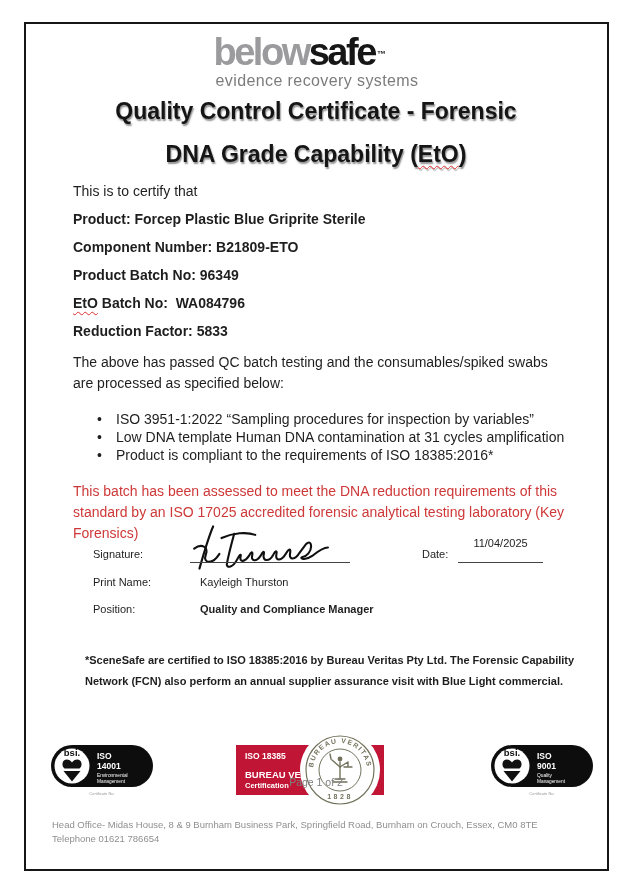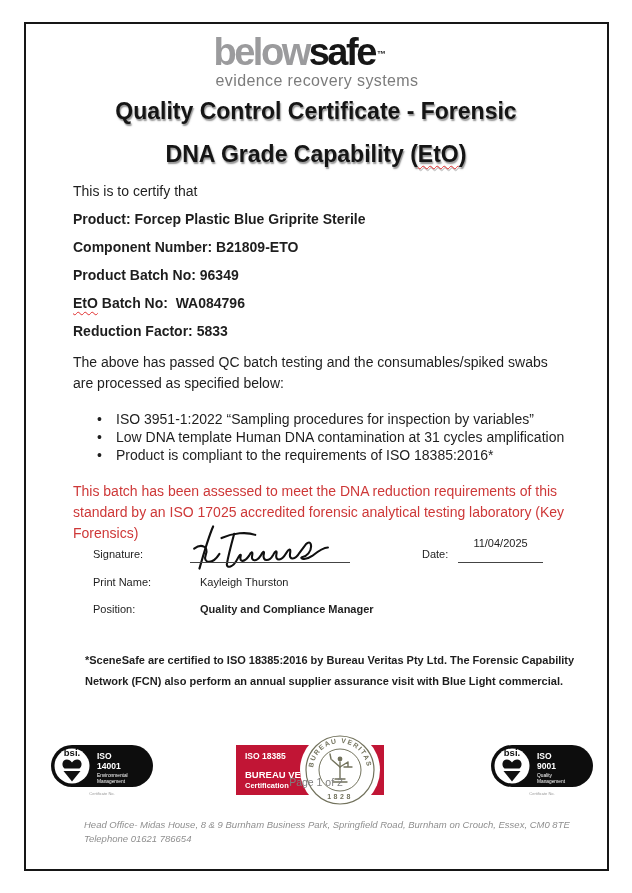--- a/index.html
+++ b/index.html
@@ -50,22 +50,22 @@
 
   .footnote { position:absolute; left:85px; top:650px; width:492px; font-size:11px; line-height:21px;font-weight:bold; }
 
   
   .badges { position:absolute; left:0; top:726px; width:632px; height:100px; }
   .badge-bsi-left  { position:absolute; left:50px;  top:14px; }
   .badge-bv        { position:absolute; left:236px; top:0; }
   .badge-bsi-right { position:absolute; left:490px; top:14px; }
 
   
-  .footer { position:absolute; left:84px; top:818px; width:505px; font-size:9.5px;
-    color:#8f8f8f; line-height:14px;font-style:italic; }
+  .footer { position:absolute; left:52px; top:818px; width:505px; font-size:9.5px;
+    color:#8f8f8f; line-height:14px; }
   .footer .addr1 { white-space:nowrap; }
   .page-indicator { position:absolute; left:0; top:776px; width:632px; text-align:center;
     font-size:10.5px; color:#7f7f7f; }
 </style>
 </head>
 <body>
 
 <div class="page">
   <div class="frame"></div>
 

